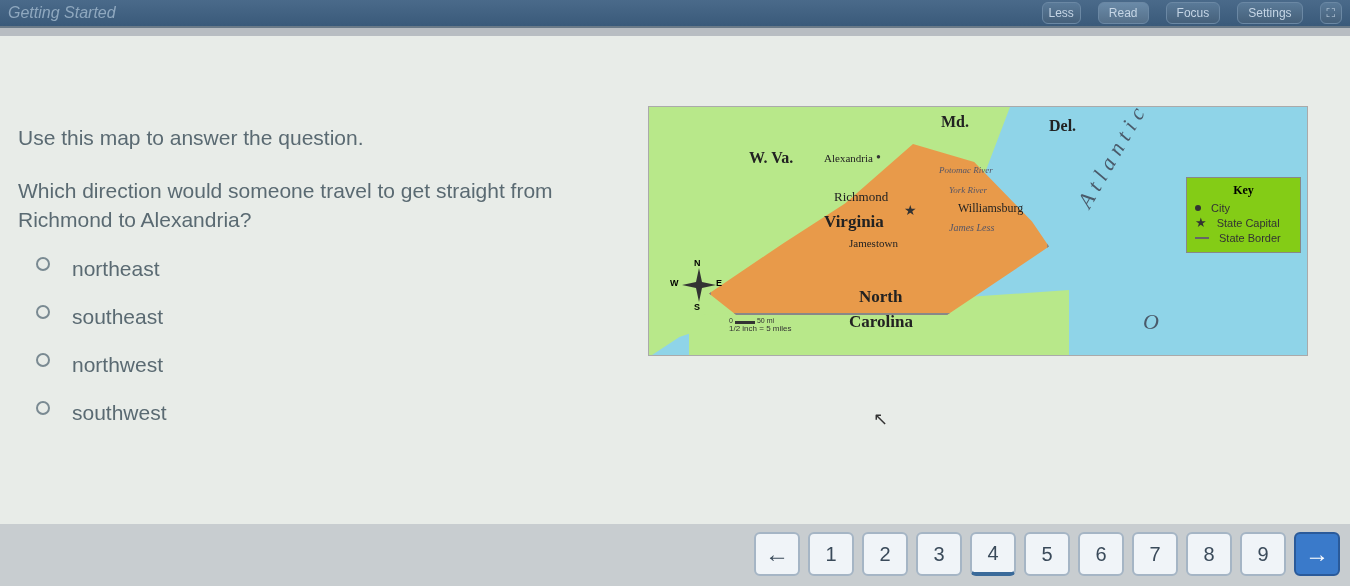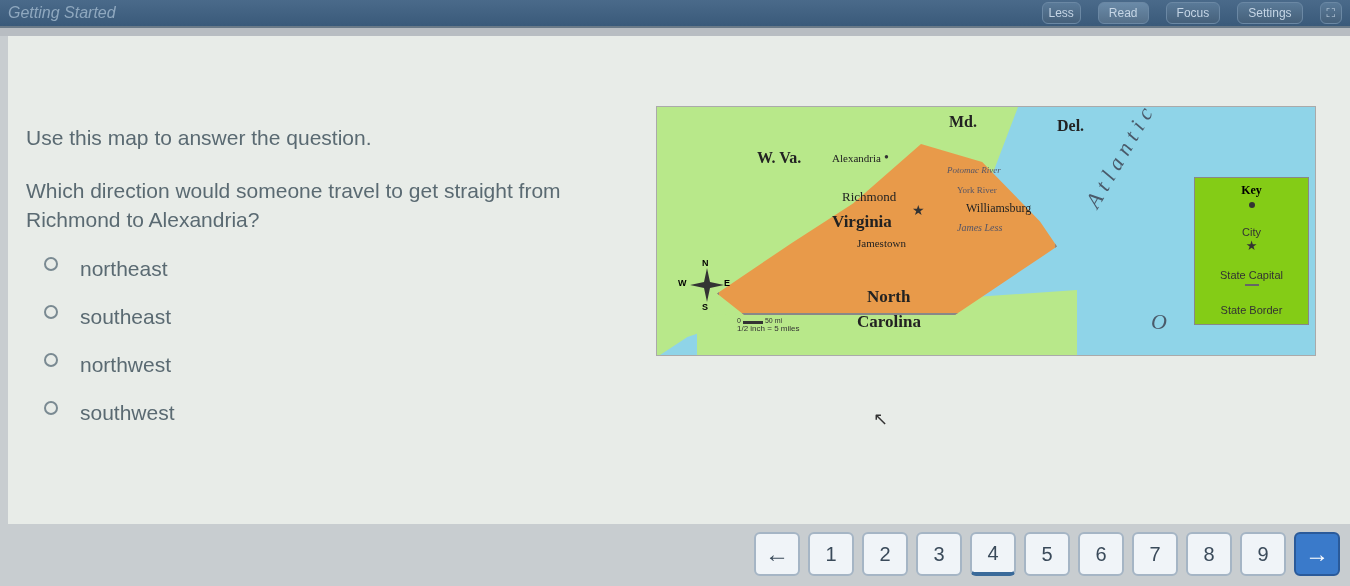--- a/index.html
+++ b/index.html
@@ -46,21 +46,20 @@
     .divider-bar {
       height: 8px;
       background: #b8bdc2;
     }
     .content-area {
       background: #e8ece8;
       padding: 90px 40px 0 18px;
       display: flex;
       height: 488px;
       position: relative;
-      margin-left: 8px;
     }
     .question-col {
       flex: 0 0 590px;
     }
     .instr {
       color: #5a6a72;
       font-size: 21px;
       margin-bottom: 26px;
     }
     .qtext {
@@ -131,21 +130,21 @@
     .lbl-del { top: 10px; left: 400px; font-size: 16px; font-weight: bold; }
     .lbl-wva { top: 42px; left: 100px; font-size: 16px; font-weight: bold; }
     .lbl-alex { top: 45px; left: 175px; font-size: 11px; }
     .lbl-alex::after { content:"•"; color:#333; position:absolute; right:-8px; top:-2px; font-size:14px; }
     .lbl-rich { top: 82px; left: 185px; font-size: 13px; }
     .star { position: absolute; top: 95px; left: 255px; color:#333; font-size: 14px; }
     .lbl-va { top: 105px; left: 175px; font-size: 17px; font-weight: bold; }
     .lbl-will { top: 94px; left: 309px; font-size: 12px; }
     .lbl-james { top: 130px; left: 200px; font-size: 11px; }
     .lbl-jriver { top: 115px; left: 300px; font-size: 10px; font-style: italic; color:#556; }
-    .lbl-yriver { top: 78px; left: 300px; font-size: 9px; color:#556; }
+    .lbl-yriver { top: 78px; left: 300px; font-size: 9px; font-style: italic; color:#556; }
     .lbl-priver { top: 58px; left: 290px; font-size: 9px; font-style: italic; color:#556; }
     .lbl-nc1 { top: 180px; left: 210px; font-size: 17px; font-weight: bold; }
     .lbl-nc2 { top: 205px; left: 200px; font-size: 17px; font-weight: bold; }
     .nc-land { position:absolute; bottom:0; left:40px; width:380px; height:65px; background:#b8e88a; clip-path: polygon(0 40%, 100% 0, 100% 100%, 0 100%); }
     .atlantic {
       position: absolute;
       right: 135px; top: 35px;
       font-family: 'Times New Roman', serif;
       font-style: italic;
       color: #4a5a6a;
@@ -168,21 +167,21 @@
     .key-box {
       position: absolute;
       right: 6px; top: 70px;
       width: 115px;
       background: #84cc16;
       border: 1px solid #888;
       padding: 5px 8px;
       font-size: 11px;
     }
     .key-title { text-align:center; font-weight:bold; font-size:12px; margin-bottom:4px; font-family:'Times New Roman',serif; }
-    .key-row { display:flex; align-items:center; gap:18px; margin:3px 0; color:#333;flex-direction:column; }
+    .key-row { display:flex; align-items:center; gap:10px; margin:3px 0; color:#333; }
     .key-dot { width:6px; height:6px; background:#333; border-radius:50%; }
     .key-star { color:#333; font-size:13px; line-height:10px; }
     .key-line { width:14px; height:2px; background:#666; }
     .nav-bar {
       position: absolute;
       bottom: 10px;
       right: 10px;
       display: flex;
       gap: 8px;
       align-items: center;

